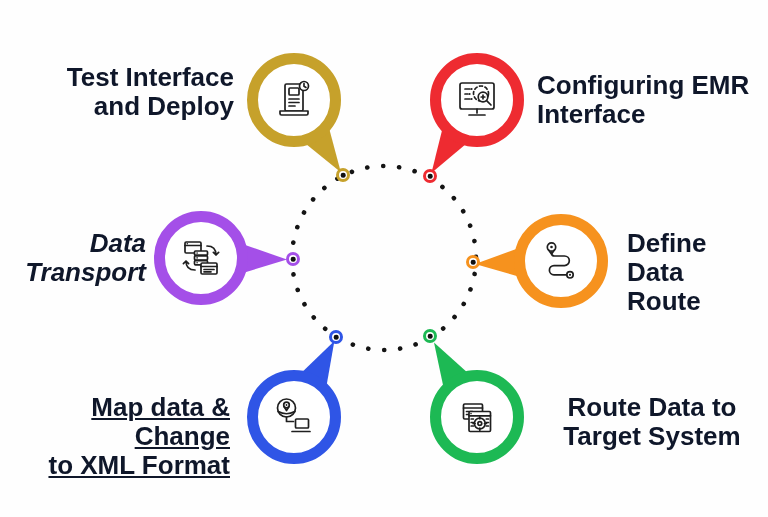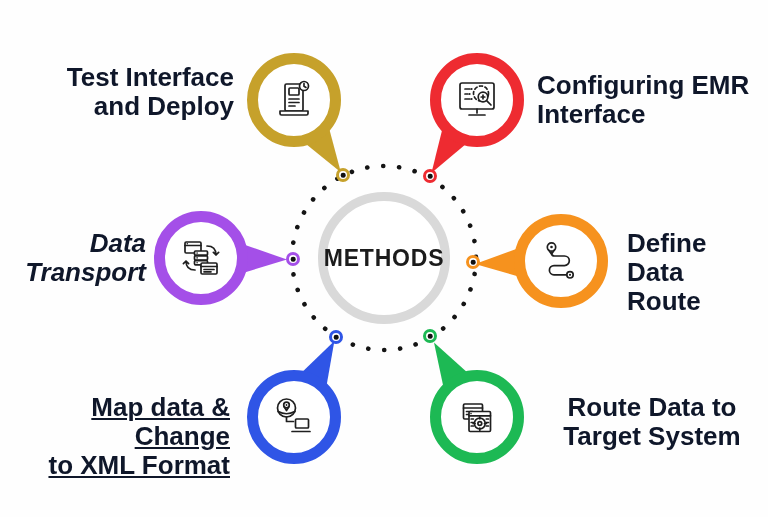--- a/index.html
+++ b/index.html
@@ -45,23 +45,20 @@
 </style>
 </head>
 <body>
 
 <div class="stage">
 
   <svg class="dotring" width="768" height="517">
     <circle cx="384" cy="258" r="92" fill="none" stroke="#141414" stroke-width="4.6" stroke-linecap="round" stroke-dasharray="0.1 15.9"></circle>
   </svg>
 
-  <div class="center-ring">
-    <span class="center-title">METHODS</span>
-  </div>
 
   <div class="node n-gold" style="--a: 57deg; --c: #c6a12b;">
     <div class="tail"></div>
     <div class="ring">
       <svg class="icon" viewBox="0 0 48 48" fill="none" stroke="#1f1f1f" stroke-width="1.7" stroke-linecap="round" stroke-linejoin="round">
         <rect x="15" y="8" width="18" height="27" rx="1.5"></rect>
         <rect x="19" y="12" width="10" height="7" rx="1"></rect>
         <path d="M19 23 h10 M19 26.5 h10 M19 30 h6"></path>
         <path d="M10 35 h28 v2.5 a1.5 1.5 0 0 1 -1.5 1.5 h-25 a1.5 1.5 0 0 1 -1.5 -1.5 z" fill="#fff"></path>
         <circle cx="34" cy="10" r="4.5" fill="#fff"></circle>

